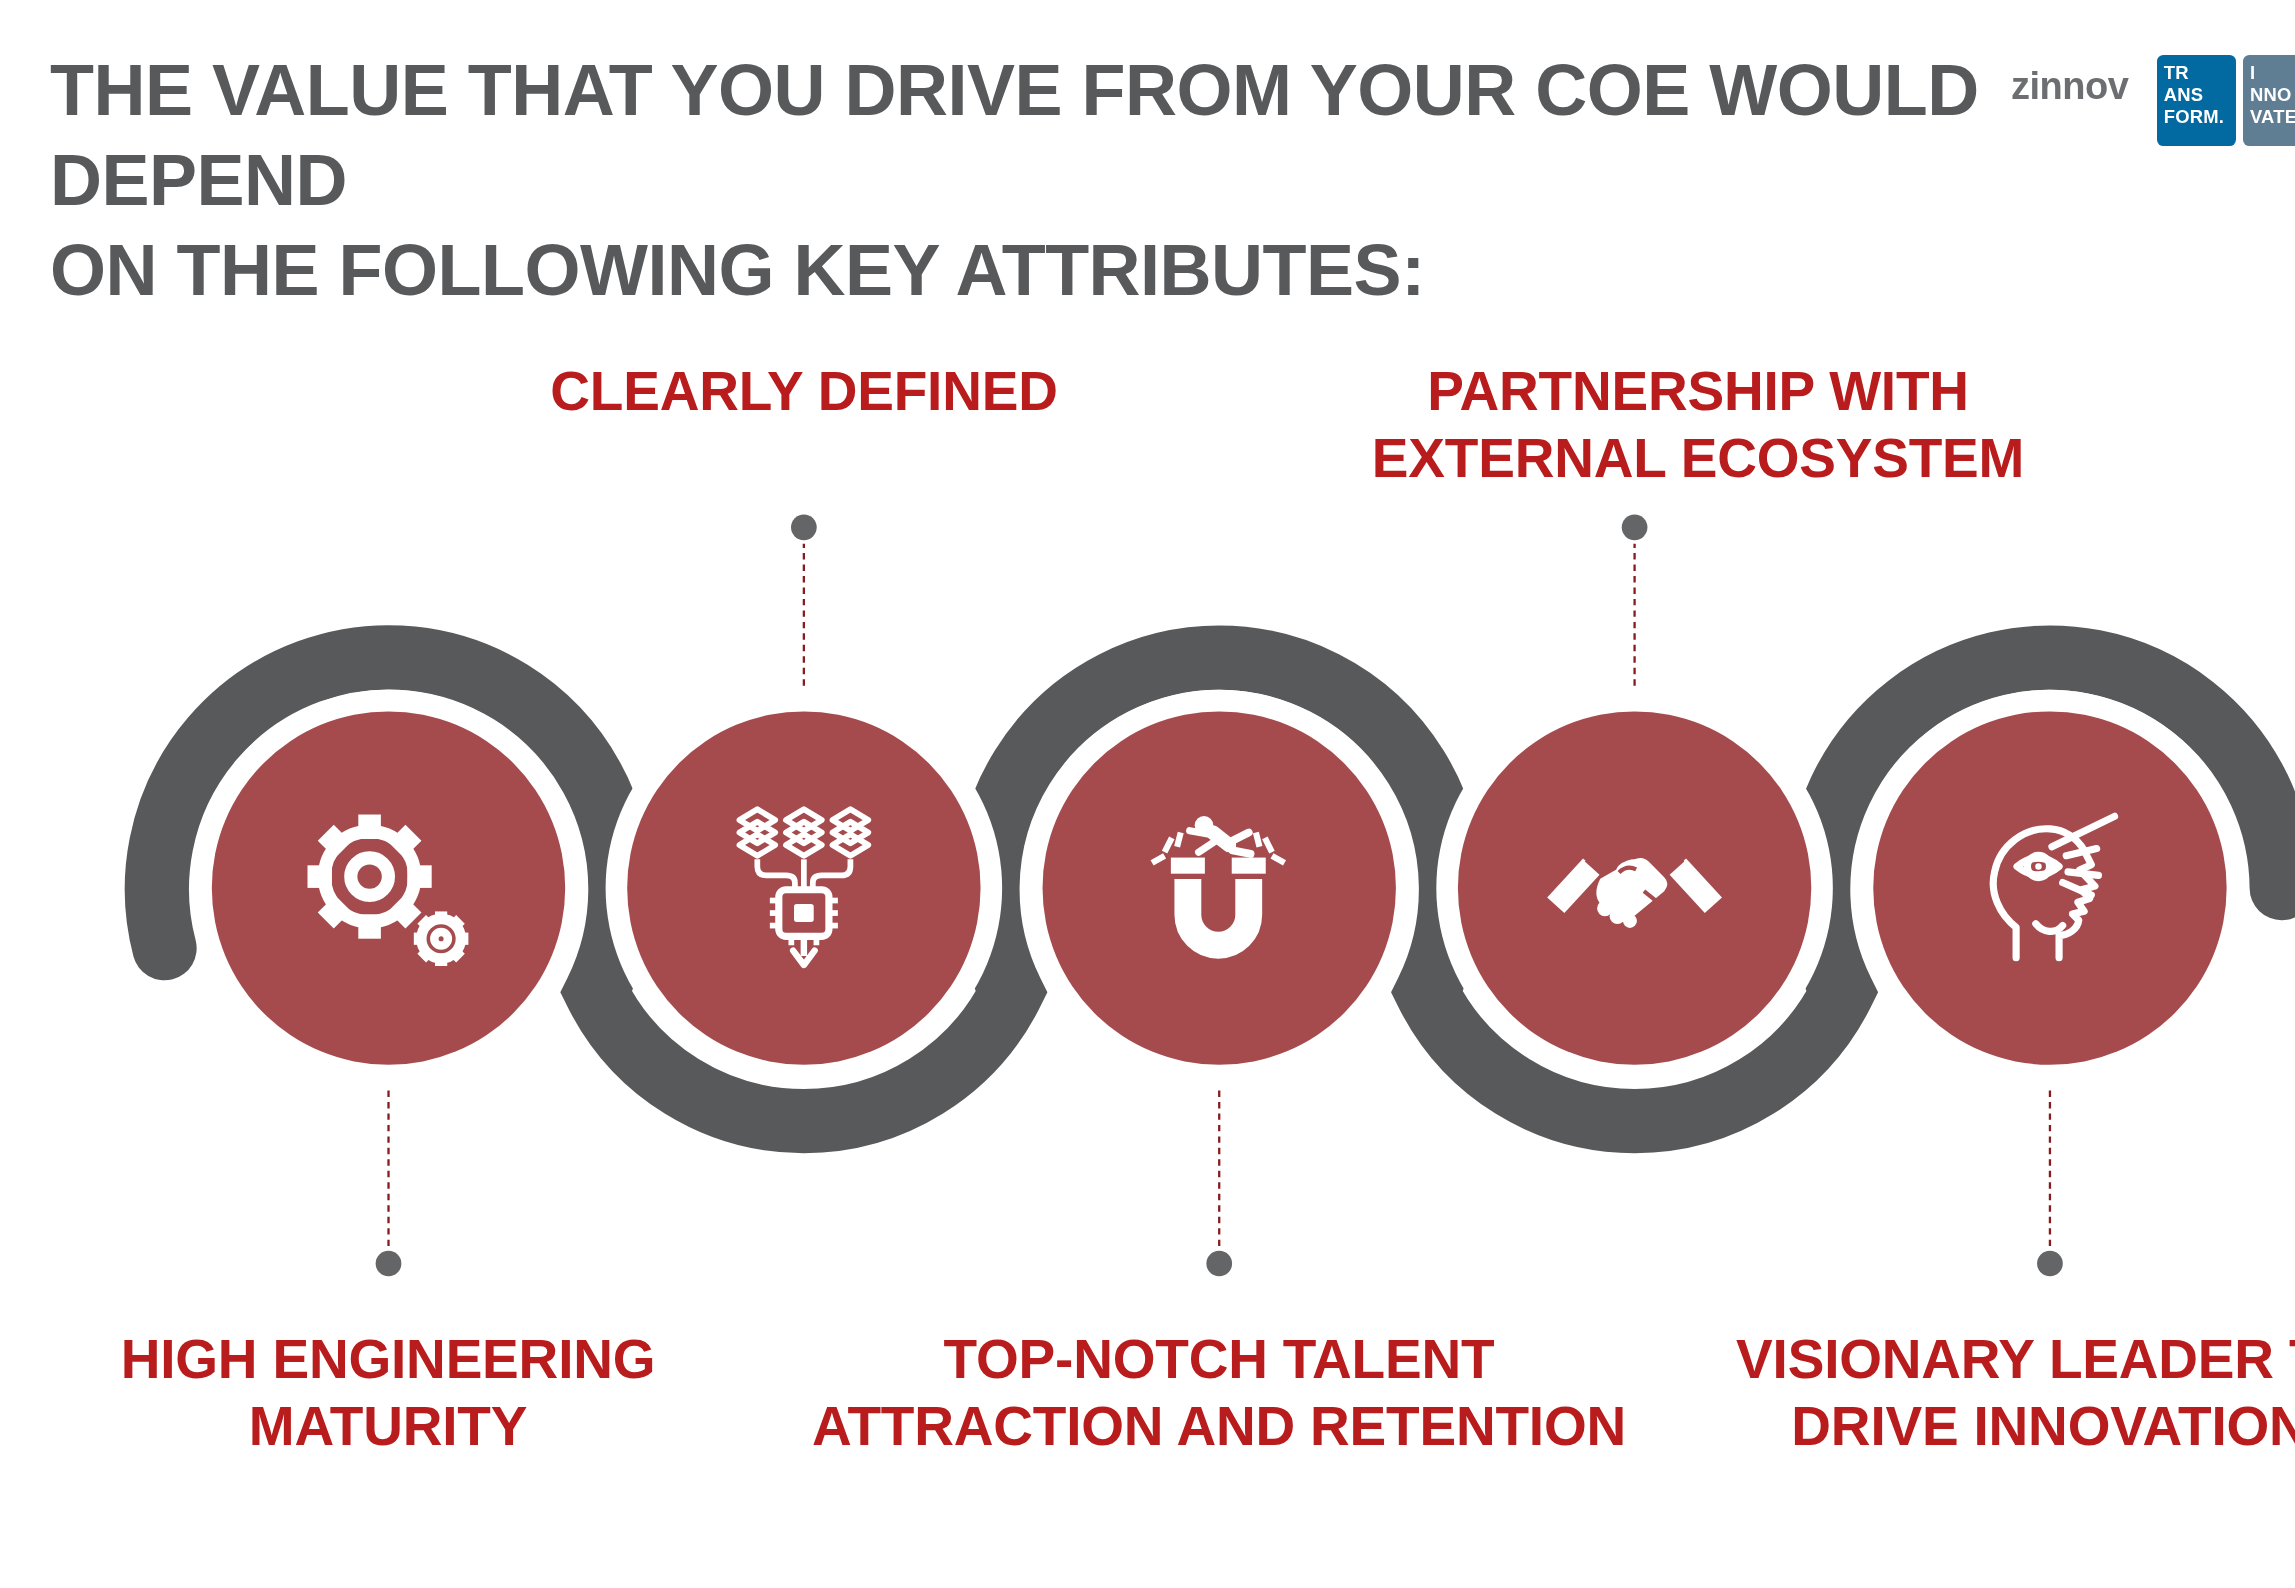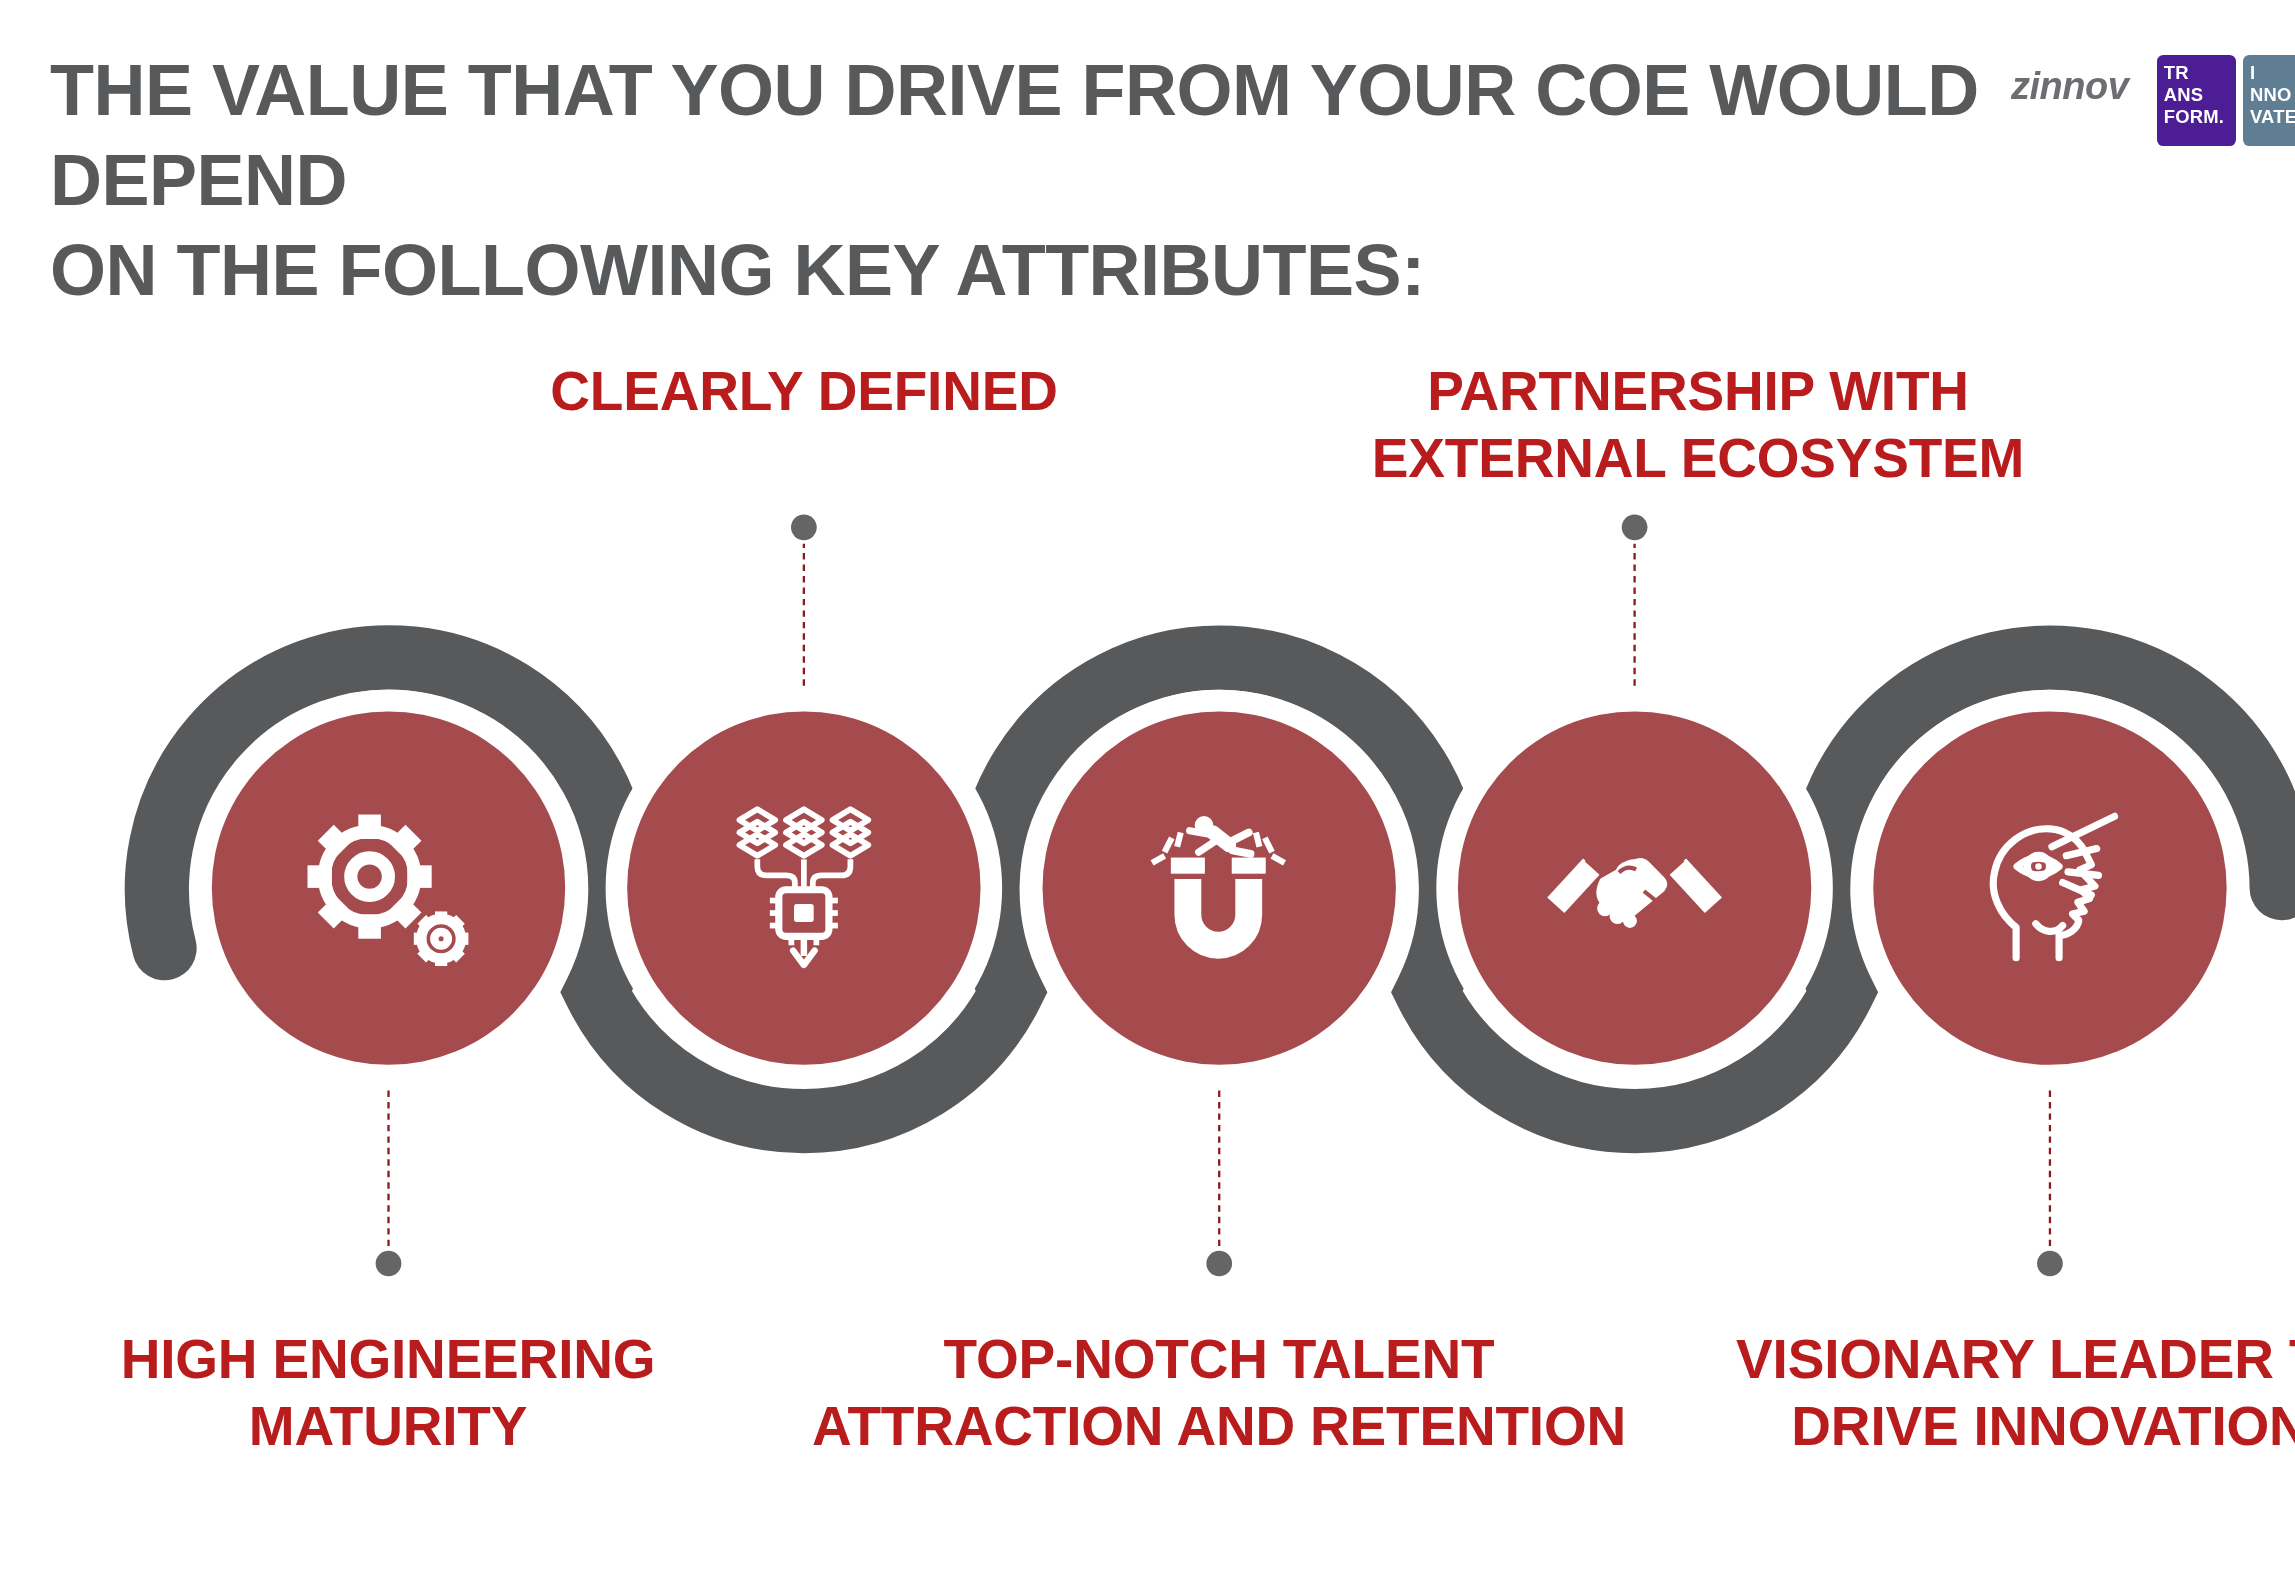--- a/index.html
+++ b/index.html
@@ -7,30 +7,30 @@
     position:relative;width:2449px;height:1588px;overflow:hidden;background:#ffffff;
     font-family:"Liberation Sans", sans-serif;
   }
   .title{
     position:absolute;left:50px;top:45px;width:2029px;
     font-size:72px;line-height:1.25;font-weight:700;color:#58595B;letter-spacing:-0.5px;
   }
   .title span{display:block;}
   .logo{position:absolute;left:2011px;top:55px;display:flex;align-items:flex-start;}
   .brand{
-    font-size:38px;font-weight:700;color:#6D6E71;letter-spacing:-0.5px;margin-top:10px;font-style:italic;
+    font-size:38px;font-weight:700;color:#6D6E71;letter-spacing:-0.5px;margin-top:10px;
   }
   .badges{display:flex;gap:7.3px;margin-left:28.5px;}
   .badge{
     width:79px;height:91px;border-radius:6.4px;box-sizing:border-box;
     padding:7.3px 0 0 6.9px;color:#ffffff;font-weight:700;font-size:18.4px;line-height:1.2;
     letter-spacing:0.2px;
   }
   .badge span{display:block;}
-  .b1{background:#4c1d95;}
+  .b1{background:#0369a1;}
   .b2{background:#5F7E93;}
   .scene{position:absolute;left:0;top:0;width:2449px;height:1588px;}
   .wave{fill:none;stroke:#58595B;stroke-width:140px;stroke-linecap:round;}
   .ring{fill:#ffffff;}
   .disc{fill:#A54B4E;}
   .dotline{stroke:#871B1E;stroke-width:5px;stroke-dasharray:14 11;}
   .dot{fill:#646567;}
   .label{
     position:absolute;width:918px;text-align:center;
     font-size:55px;font-weight:700;line-height:1.21;color:#b91c1c;letter-spacing:-0.2px;

